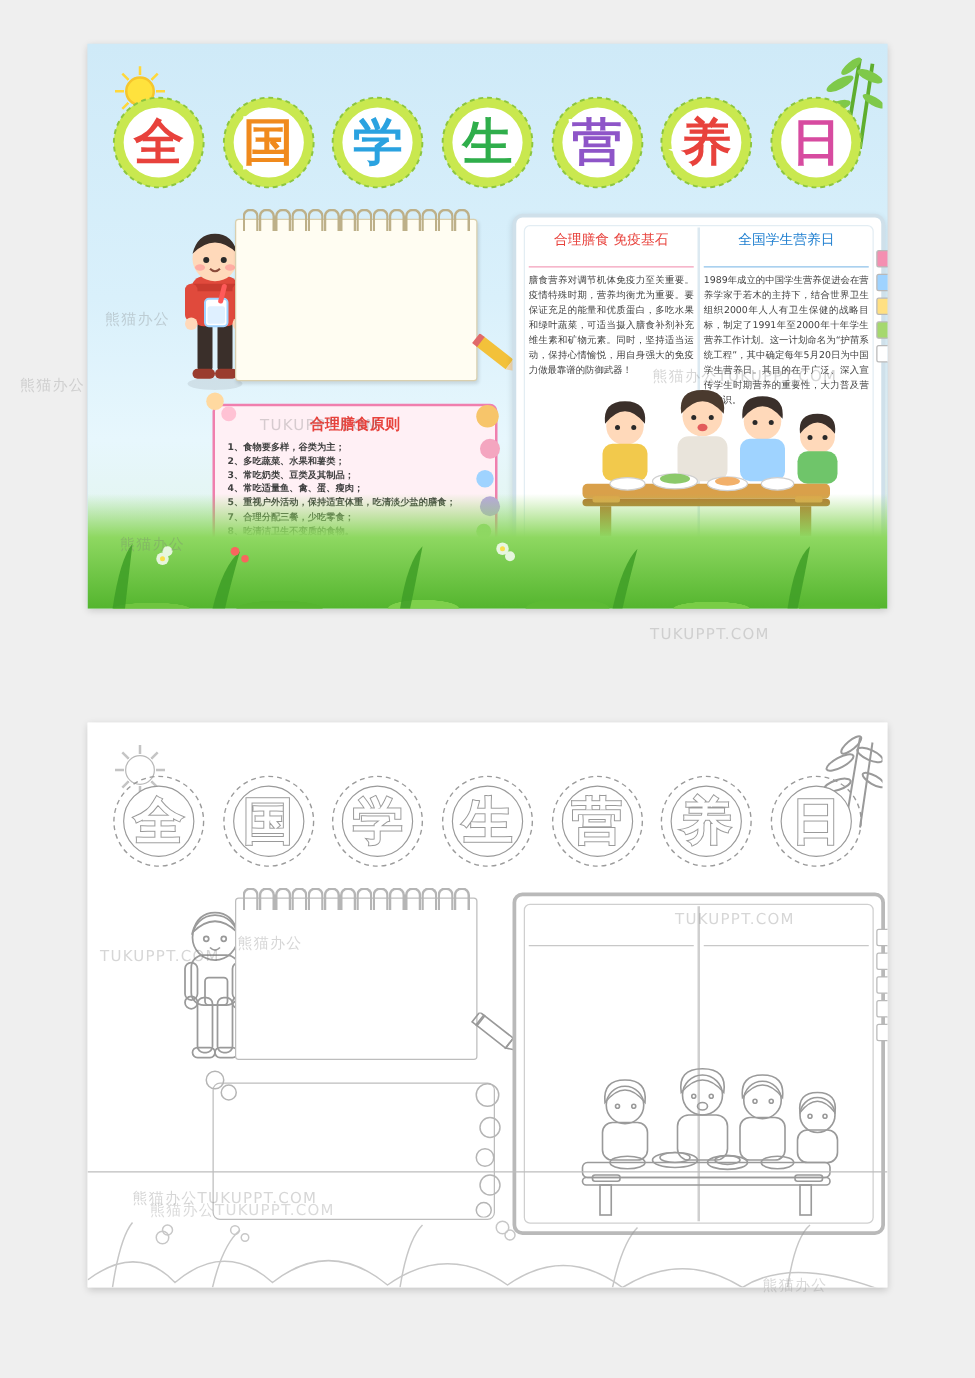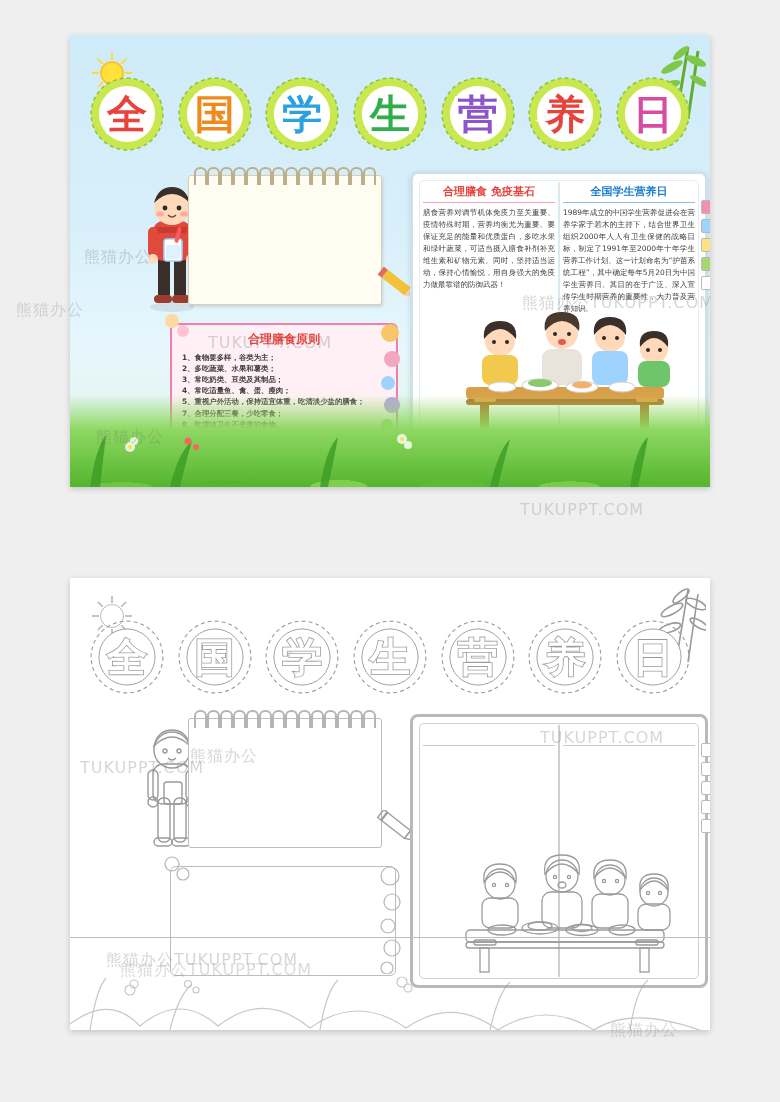--- a/index.html
+++ b/index.html
@@ -128,22 +128,22 @@
   .bw .book{border-color:#b9b9b9;box-shadow:none;}
   .book-inner{position:absolute;inset:6px;border:1.5px solid #e3edf3;border-radius:5px;background:#fff;}
   .bw .book-inner{border-color:#cfcfcf;}
   .book-spine{position:absolute;left:50%;top:8px;bottom:8px;width:2px;background:#dce9f1;transform:translateX(-1px);}
   .bw .book-spine{background:#cfcfcf;}
 
   .bk-col{position:absolute;top:10px;width:132px;}
   .bk-left{left:10px;}
   .bk-right{right:10px;}
   .bk-head{
-    text-align:center;font-weight:bold;font-size:11px;color:#e8423c;
-    border-bottom:1.5px solid #f3a0bb;padding-bottom:3px;margin-bottom:4px;
+    text-align:center;font-weight:normal;font-size:11px;color:#e8423c;
+    border-bottom:1.5px solid #f3a0bb;padding-bottom:14px;margin-bottom:4px;
   }
   .bk-head.blue{color:#1f7fd0;border-bottom-color:#8fc2ea;}
   .bw .bk-head{color:transparent;border-bottom-color:#c8c8c8;}
   .bk-text{font-size:7.5px;line-height:1.6;color:#3f3f3f;text-align:justify;}
   .bw .bk-text{color:transparent;}
 
   
   .marks{position:absolute;right:-22px;top:26px;width:26px;}
   .marks i{display:block;width:24px;height:12px;margin-bottom:5px;border:1px solid #b9b9b9;border-radius:2px;}
   .bw .marks i{background:#fff !important;}
@@ -152,21 +152,21 @@
   .scene{position:absolute;left:352px;top:276px;width:270px;height:120px;}
 
   
   .kid{position:absolute;left:72px;top:148px;width:60px;height:130px;}
 
   
   .deco{position:absolute;}
 
   
   .wm{
-    position:absolute;color:rgba(120,120,120,.30);font-size:16px;
+    position:absolute;color:rgba(120,120,120,.30);font-size:12px;
     letter-spacing:1px;pointer-events:none;white-space:nowrap;
   }
   .wm2{color:rgba(150,150,150,.35);}
 </style>
 </head>
 <body>
 
 <div class="poster" id="poster-color">
   <div class="sky"></div>
 

